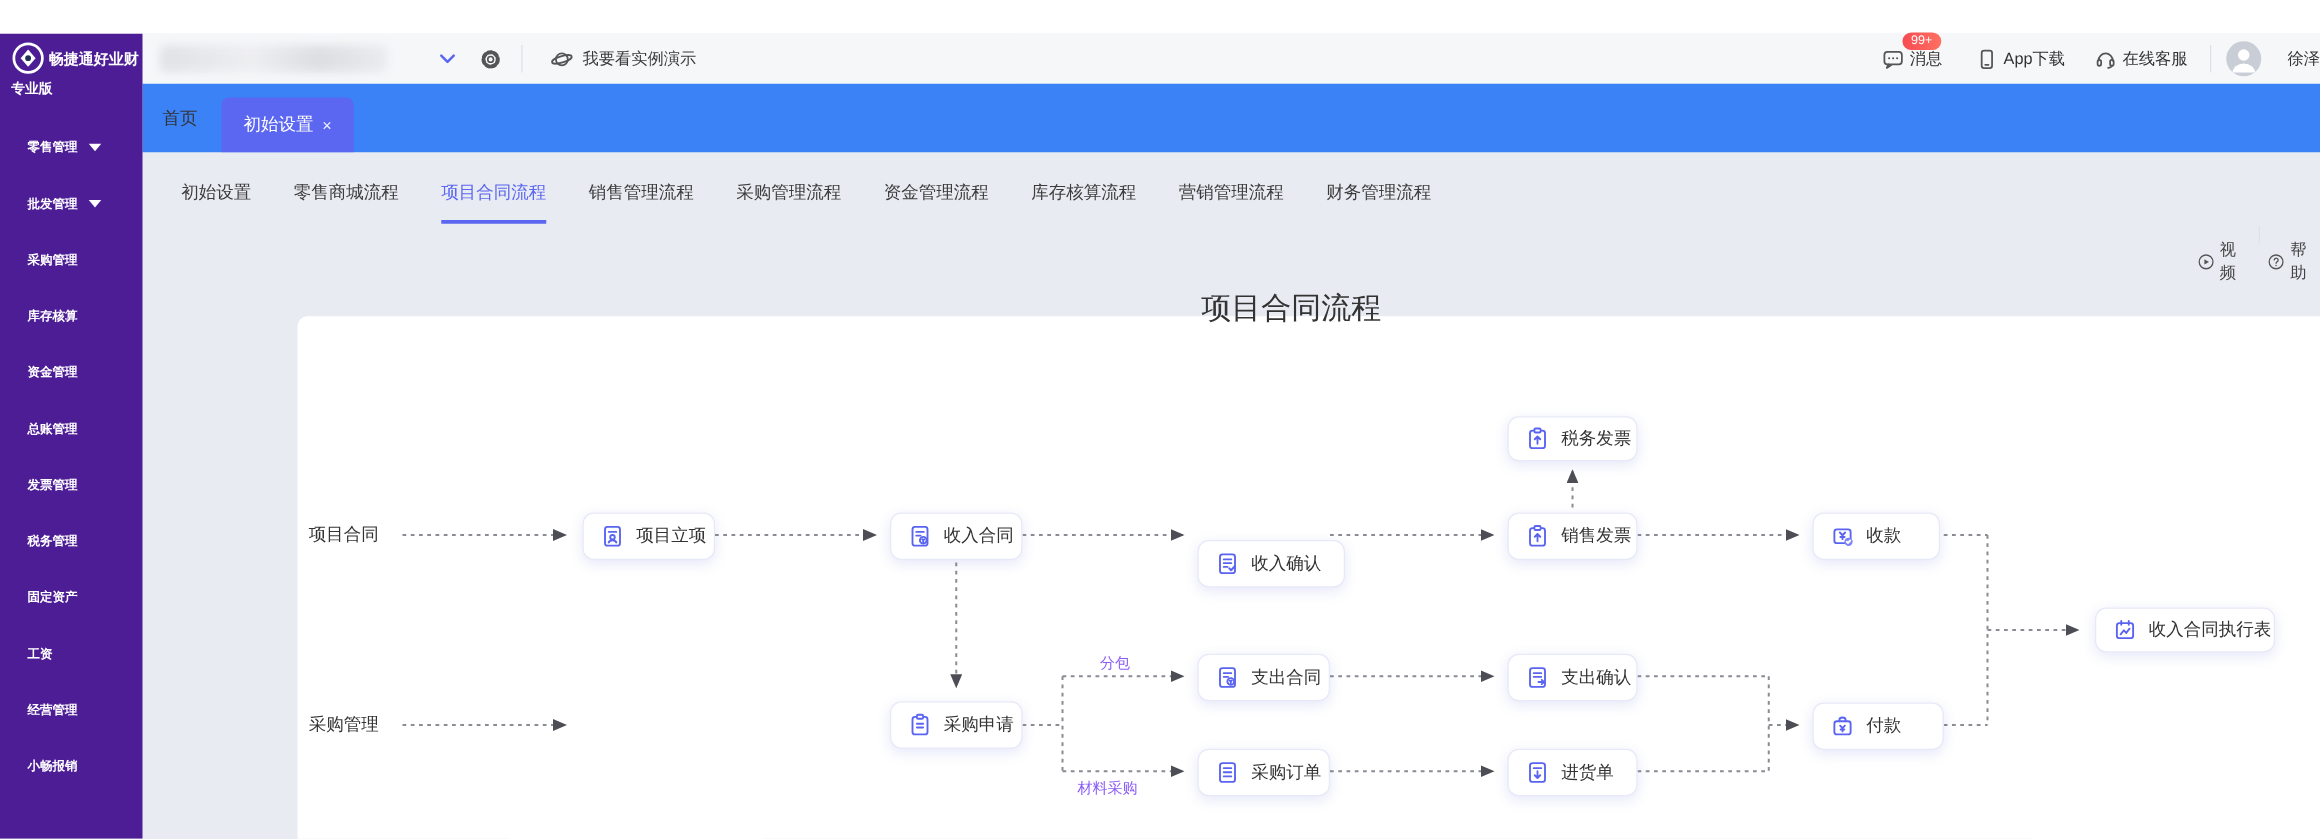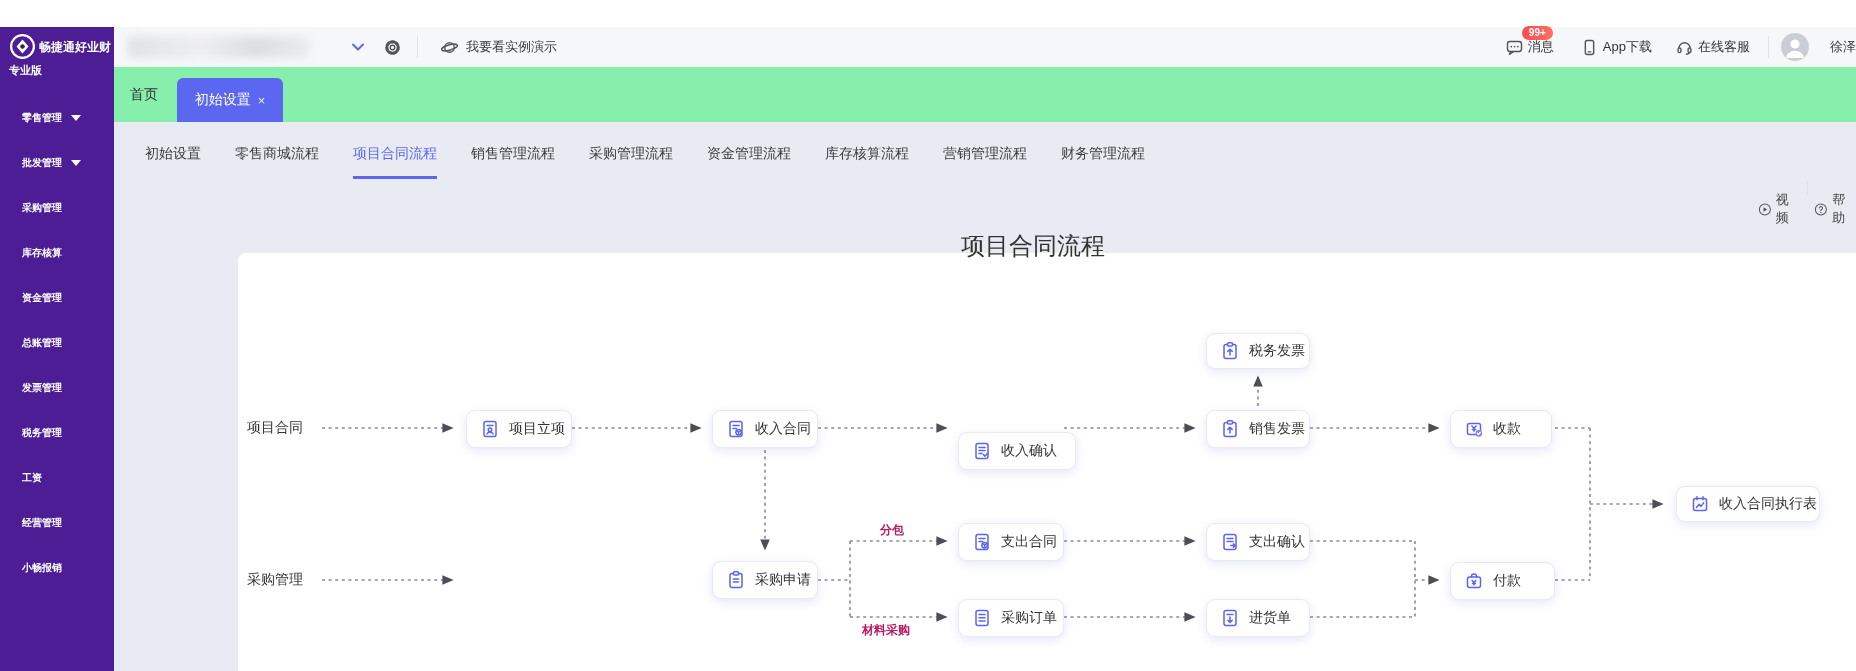--- a/index.html
+++ b/index.html
@@ -13,26 +13,26 @@
     background:#f6f7f9; display:flex; align-items:center; }
   .company-blur { margin-left:14px; width:182px; height:22px; border-radius:4px;
     background:linear-gradient(90deg,#d9dbdf,#ececef 40%,#d4d6da 70%,#e7e8ec); filter:blur(4px); opacity:.75; }
   .vdiv { width:1px; height:22px; background:#e0e1e6; }
   .demo-text { font-size:13px; color:#3a3a3a; margin-left:7px; cursor:pointer; }
   .header-bg { position:absolute; left:114px; top:27px; width:1742px; height:40px; background:#f6f7f9; }
 
   .header-right { position:absolute; right:0; top:27px; height:40px; display:flex; align-items:center; background:#f6f7f9; }
   .hitem { display:flex; align-items:center; gap:5px; font-size:13px; color:#333; cursor:pointer; }
   .badge { position:absolute; top:-12px; left:16px; background:linear-gradient(90deg,#f74b52,#ff7061);
-    color:#fff; font-size:10px; font-weight:bold; line-height:14px; padding:0 7px; border-radius:8px; }
+    color:#fff; font-size:10px; font-weight:normal; line-height:14px; padding:0 7px; border-radius:8px; }
   .avatar { width:28px; height:28px; border-radius:50%; background:#c9ced6; overflow:hidden; flex:none; }
   .uname { font-size:13px; color:#333; width:26px; overflow:hidden; white-space:nowrap; margin-left:21px; }
 
   
-  .tabstrip { position:absolute; left:114px; top:67px; width:1742px; height:55px; background:#86efac; }
+  .tabstrip { position:absolute; left:114px; top:67px; width:1742px; height:55px; background:#3b82f6; }
   .tab-home { position:absolute; left:16px; top:0; height:55px; line-height:55px; font-size:14px; color:#333; cursor:pointer; }
   .tab-active { position:absolute; left:63px; bottom:0; width:106px; height:44px; background:#5b67f1;
     border-radius:6px 6px 0 0; color:#fff; font-size:14px; display:flex; align-items:center; justify-content:center; gap:7px; cursor:pointer; }
   .tab-x { font-size:13px; opacity:.9; cursor:pointer; }
 
   
   .content { position:absolute; left:114px; top:122px; width:1742px; height:549px; background:#e9ebf2; }
   .card { position:absolute; left:124px; top:131px; width:1732px; height:540px; background:#fff; border-radius:8px 0 0 0; }
 
   .flow-tabs { position:absolute; left:145px; top:145px; display:flex; gap:34px; font-size:14px; color:#3c3c3c; }
@@ -45,21 +45,21 @@
   .diagram-title { position:absolute; left:633px; top:230px; width:800px; text-align:center;
     font-size:24px; font-weight:500; color:#333; }
 
   
   .edges { position:absolute; left:0; top:0; pointer-events:none; }
   .node { position:absolute; background:#fff; border:1px solid #e7e9f8; border-radius:9px;
     box-shadow:0 3px 10px rgba(93,103,214,.16); display:flex; align-items:center; gap:9px;
     padding-left:13px; font-size:14px; color:#333; cursor:pointer; }
   .node svg { flex:none; }
   .lane-label { position:absolute; font-size:14px; color:#333; }
-  .edge-label { position:absolute; font-size:12px; color:#be185d;font-weight:bold; }
+  .edge-label { position:absolute; font-size:12px; color:#8b5cf6; }
 
   
   .sidebar { position:absolute; left:0; top:27px; width:114px; height:644px; background:#4c1d95; z-index:3; }
   .brand-name { position:absolute; left:39px; top:12px; color:#fff; font-size:12px; font-weight:bold; white-space:nowrap; width:74px; overflow:hidden; }
   .brand-edition { position:absolute; left:9px; top:36px; color:#fff; font-size:11px; font-weight:bold; }
   .brand-logo { position:absolute; left:9px; top:6px; }
   .side-nav { position:absolute; left:0; top:68px; width:114px; }
   .side-item { height:45px; display:flex; align-items:center; padding-left:22px; color:#fff;
     font-size:10px; font-weight:600; cursor:pointer; }
   .caret { width:0; height:0; border-left:5px solid transparent; border-right:5px solid transparent;
@@ -352,20 +352,23 @@
     <div class="side-item">
         <span>总账管理</span>
       </div>
     <div class="side-item">
         <span>发票管理</span>
       </div>
     <div class="side-item">
         <span>税务管理</span>
       </div>
     <div class="side-item">
+        <span>固定资产</span>
+      </div>
+    <div class="side-item">
         <span>工资</span>
       </div>
     <div class="side-item">
         <span>经营管理</span>
       </div>
     <div class="side-item">
         <span>小畅报销</span>
       </div>
   </nav>
 </div>

